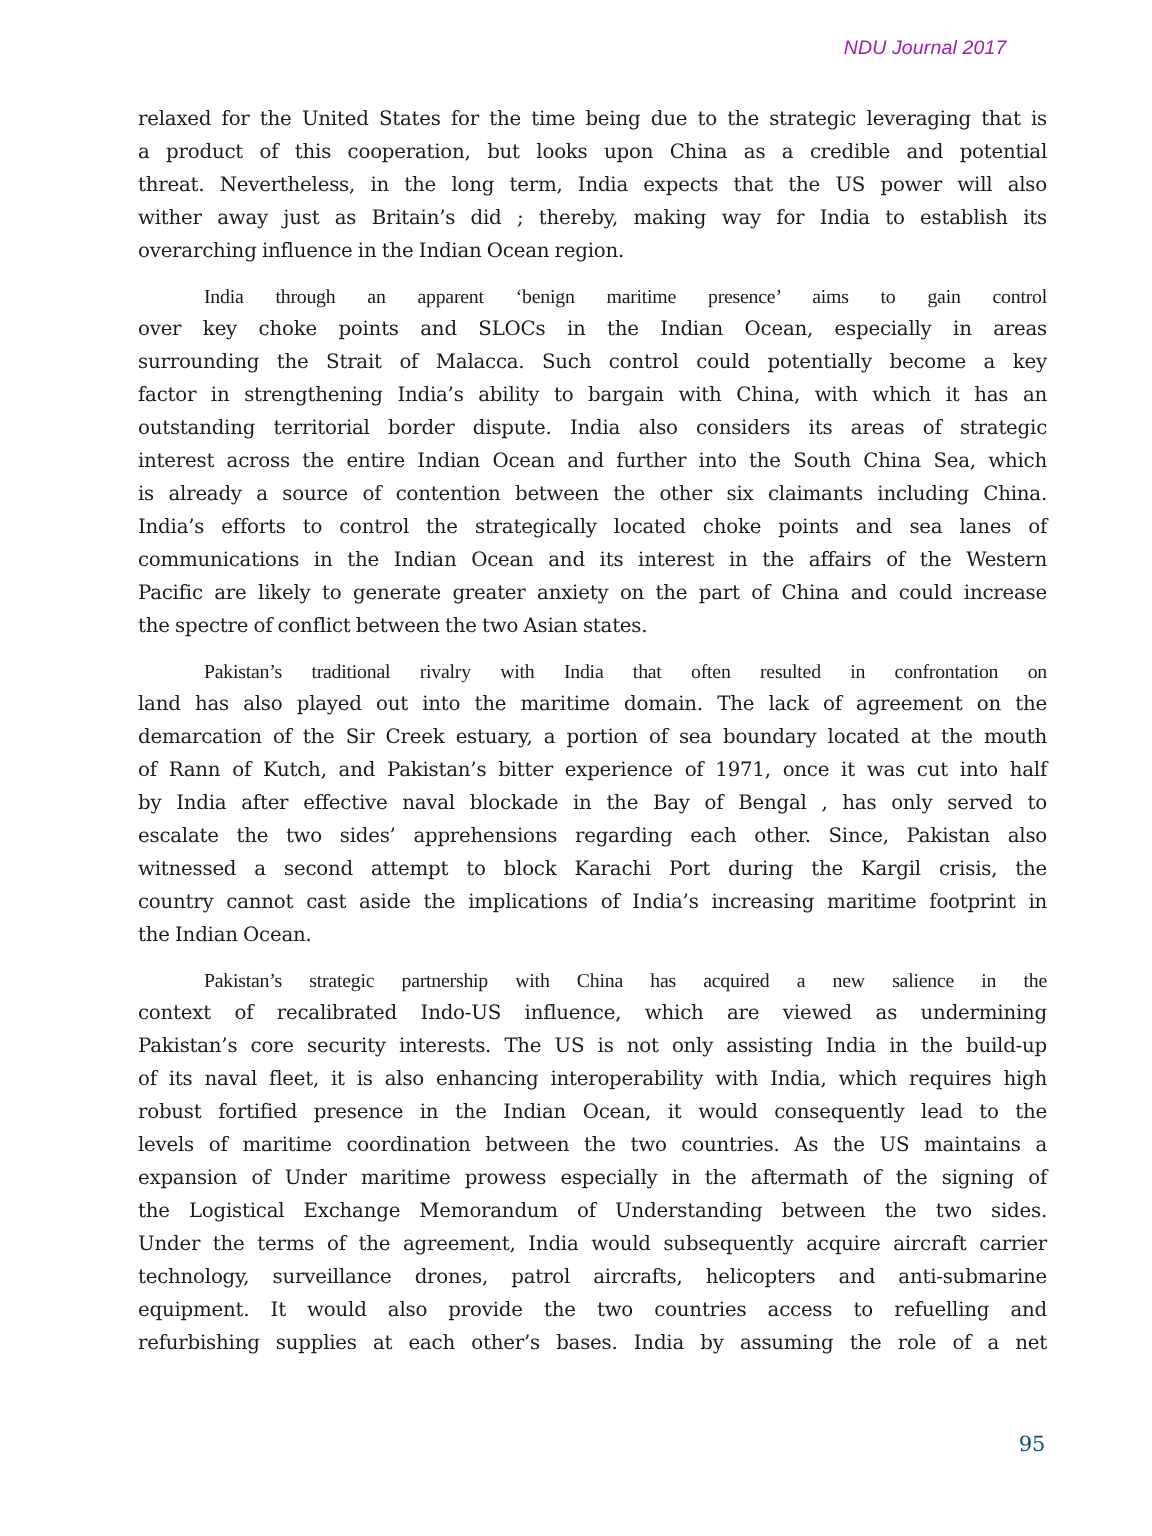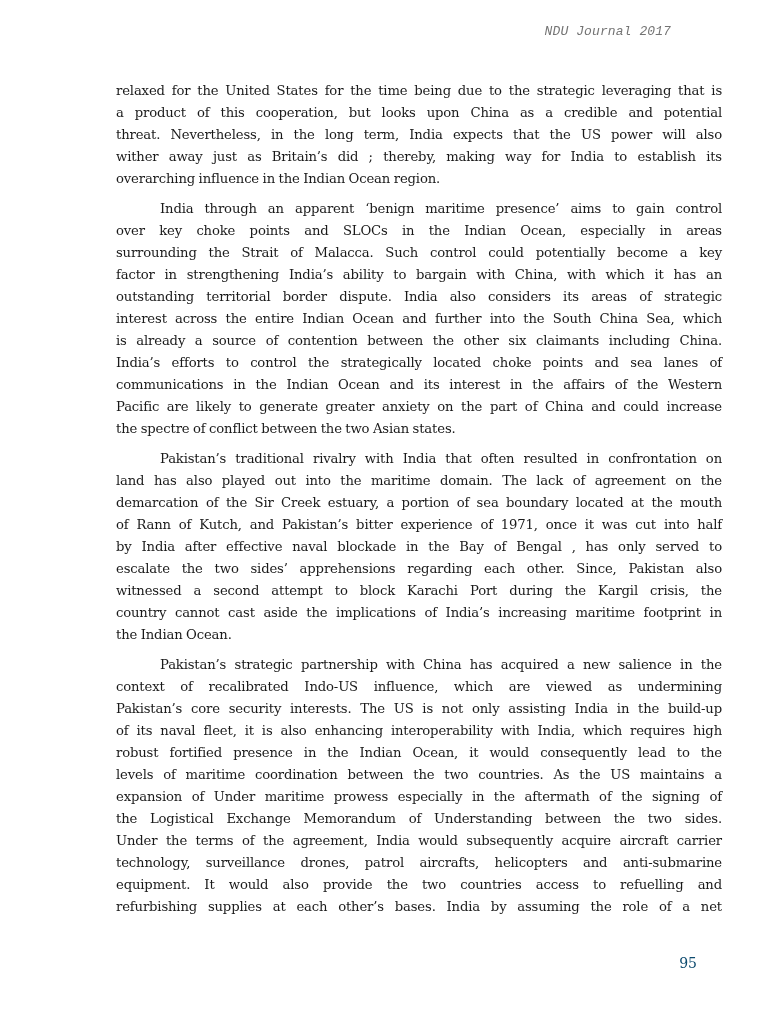--- a/index.html
+++ b/index.html
@@ -12,32 +12,31 @@
       height: 1024px;
       position: relative;
       overflow: hidden;
       font-family: "DejaVu Serif", "Liberation Serif", serif;
       color: #1a1a1a;
     }
     .running-header {
       position: absolute;
       top: 24px;
       right: 97px;
-      font-family: Liberation Mono, monospace;
+      font-family: Liberation Sans, sans-serif;
       font-style: italic;
       font-size: 13px;
-      color: #737373;
+      color: #a21caf;
       letter-spacing: 0.1px;
     }
     .body-text {
       position: absolute;
       left: 92px;
-      top: 80px;
+      top: 69px;
       width: 606px;
-      margin-left: 24px;
     }
     .para {
       margin: 0 0 8px 0;
     }
     .line {
       display: block;
       font-size: 13.2px;
       line-height: 22px;
       height: 22px;
       white-space: nowrap;
@@ -45,20 +44,21 @@
       text-align-last: justify;
       letter-spacing: -0.15px;
       word-spacing: -0.5px;
     }
     .line.last {
       text-align: center;
       text-align-last: left;
     }
     .line.indent {
       text-indent: 44px;
+      font-family: Liberation Serif, serif;
     }
     .page-number {
       position: absolute;
       top: 955px;
       right: 71px;
       font-family: "DejaVu Serif", serif;
       font-size: 14px;
       color: #0c4a6e;
     }
   </style>

